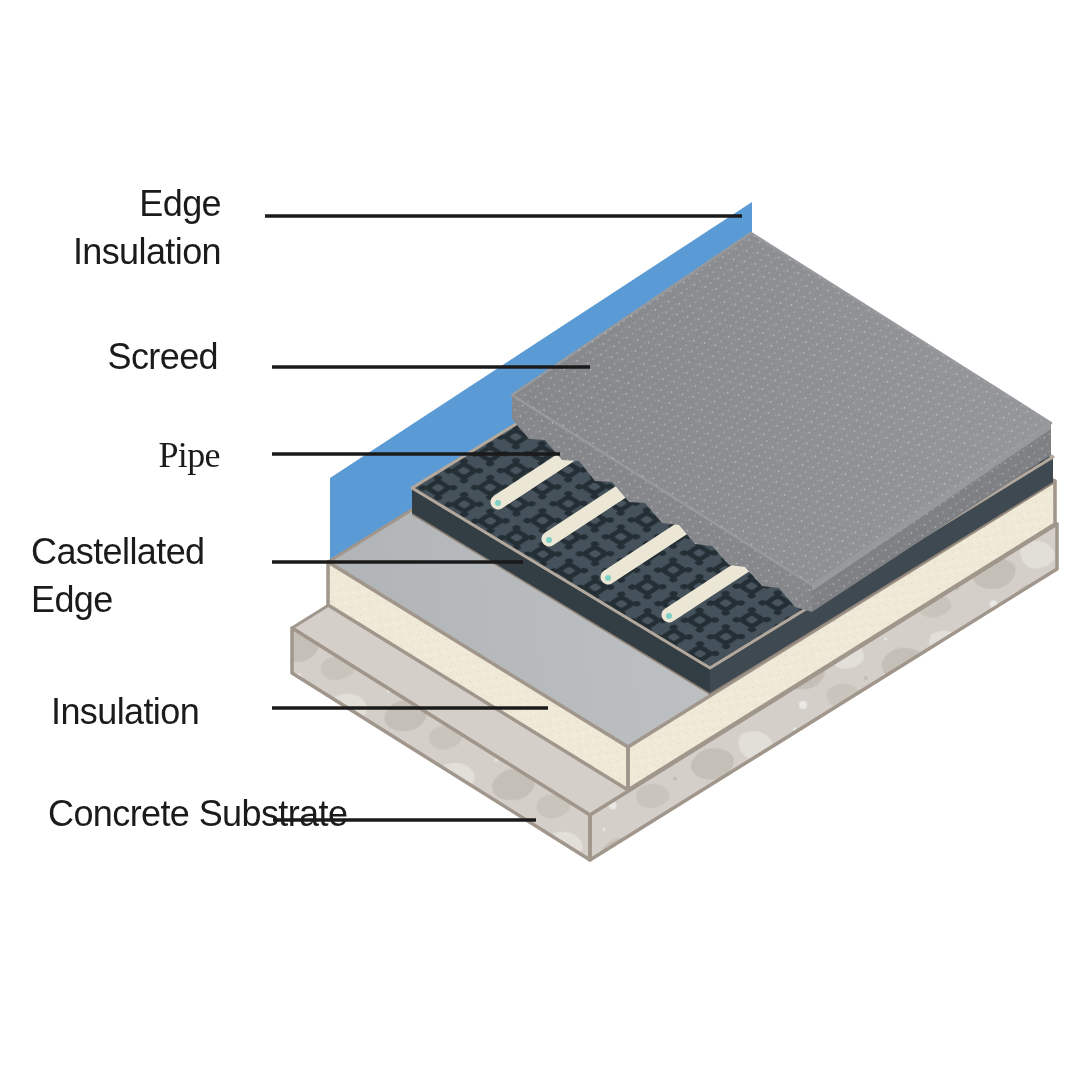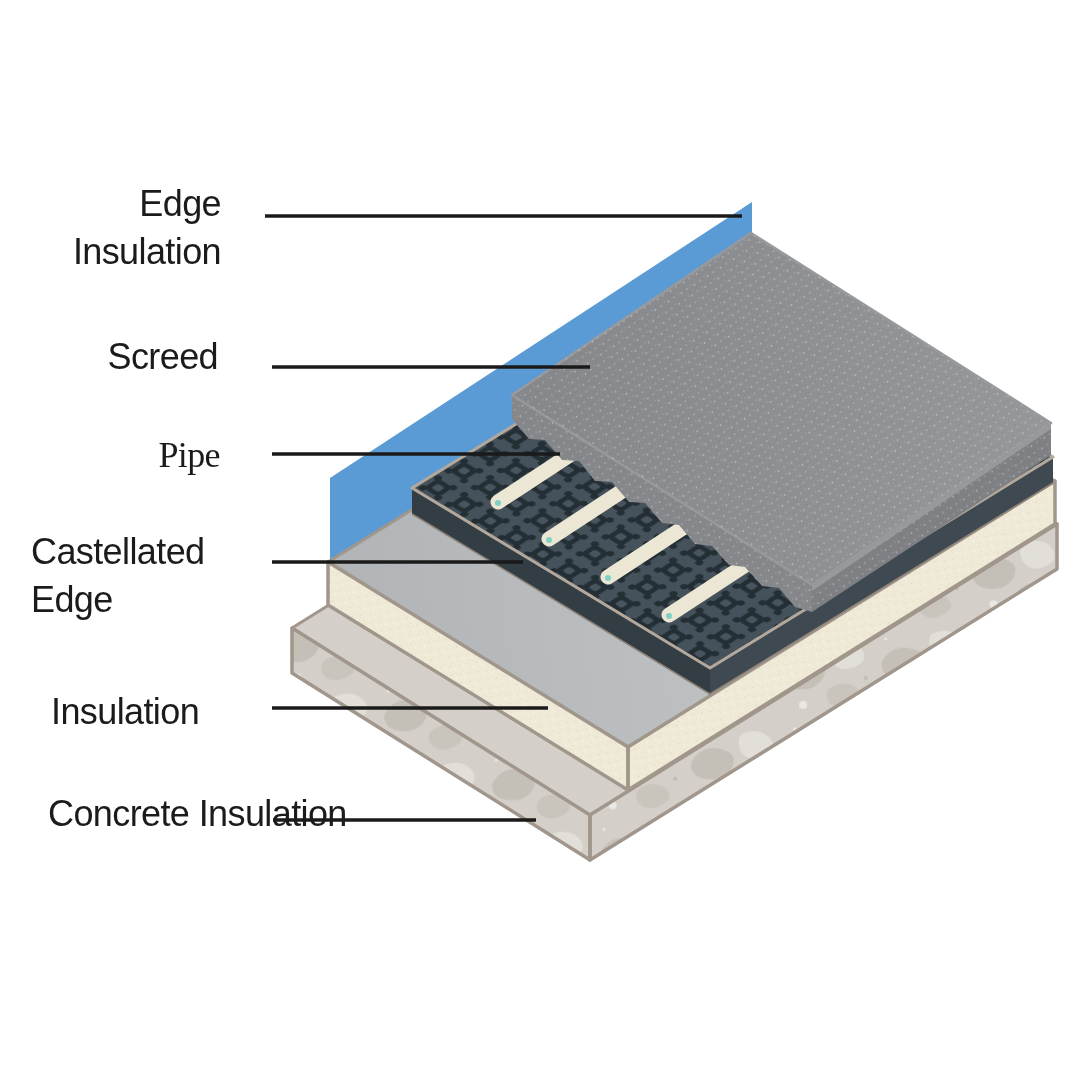--- a/index.html
+++ b/index.html
@@ -147,16 +147,16 @@
   <div class="lbl" style="left:31px;top:528px;">
     <div>Castellated</div>
     <div>Edge</div>
   </div>
 
   <div class="lbl" style="left:51px;top:688px;">
     <div>Insulation</div>
   </div>
 
   <div class="lbl" style="left:48px;top:790px;">
-    <div>Concrete Insulation</div>
+    <div>Concrete Substrate</div>
   </div>
 
 </div>
 
 </body></html>

